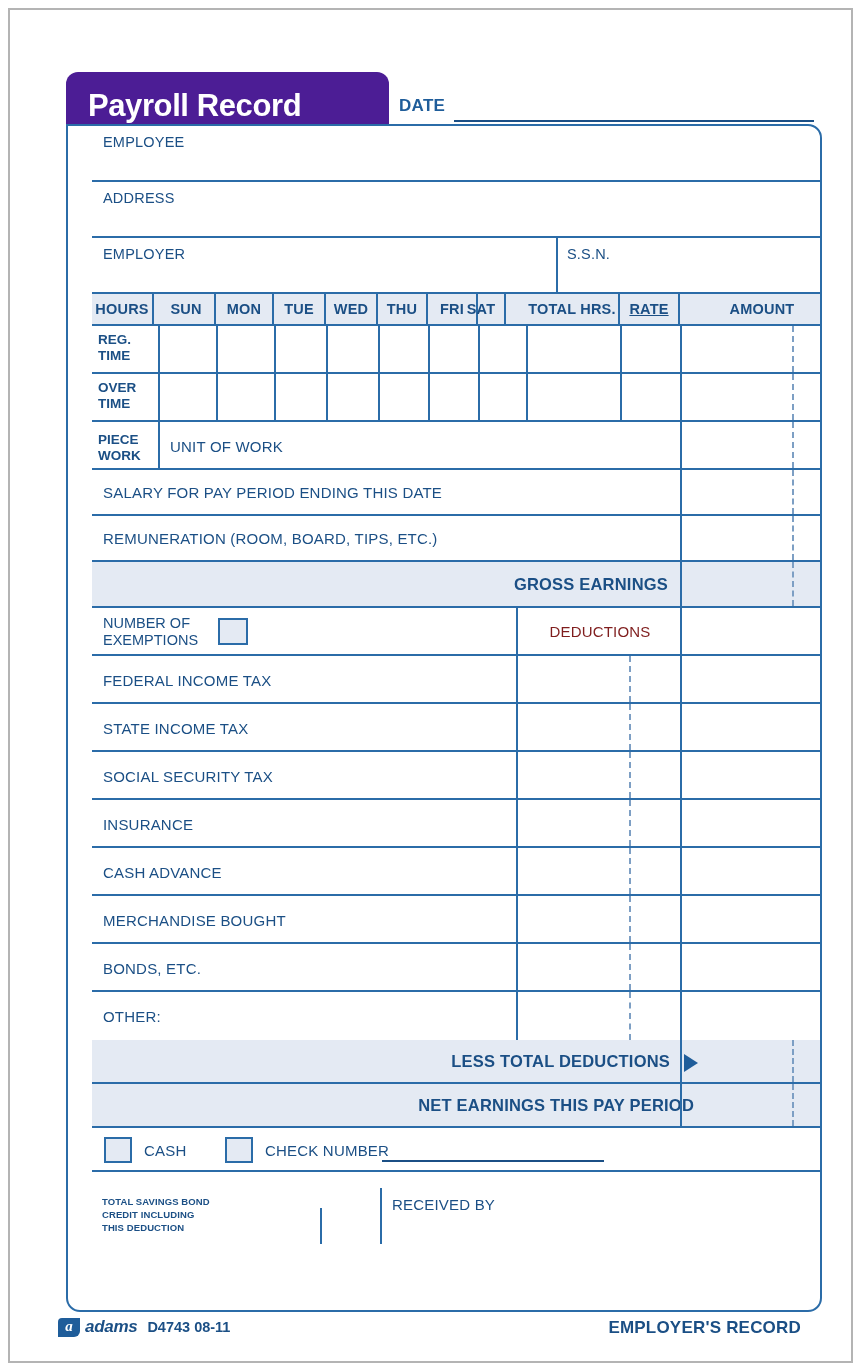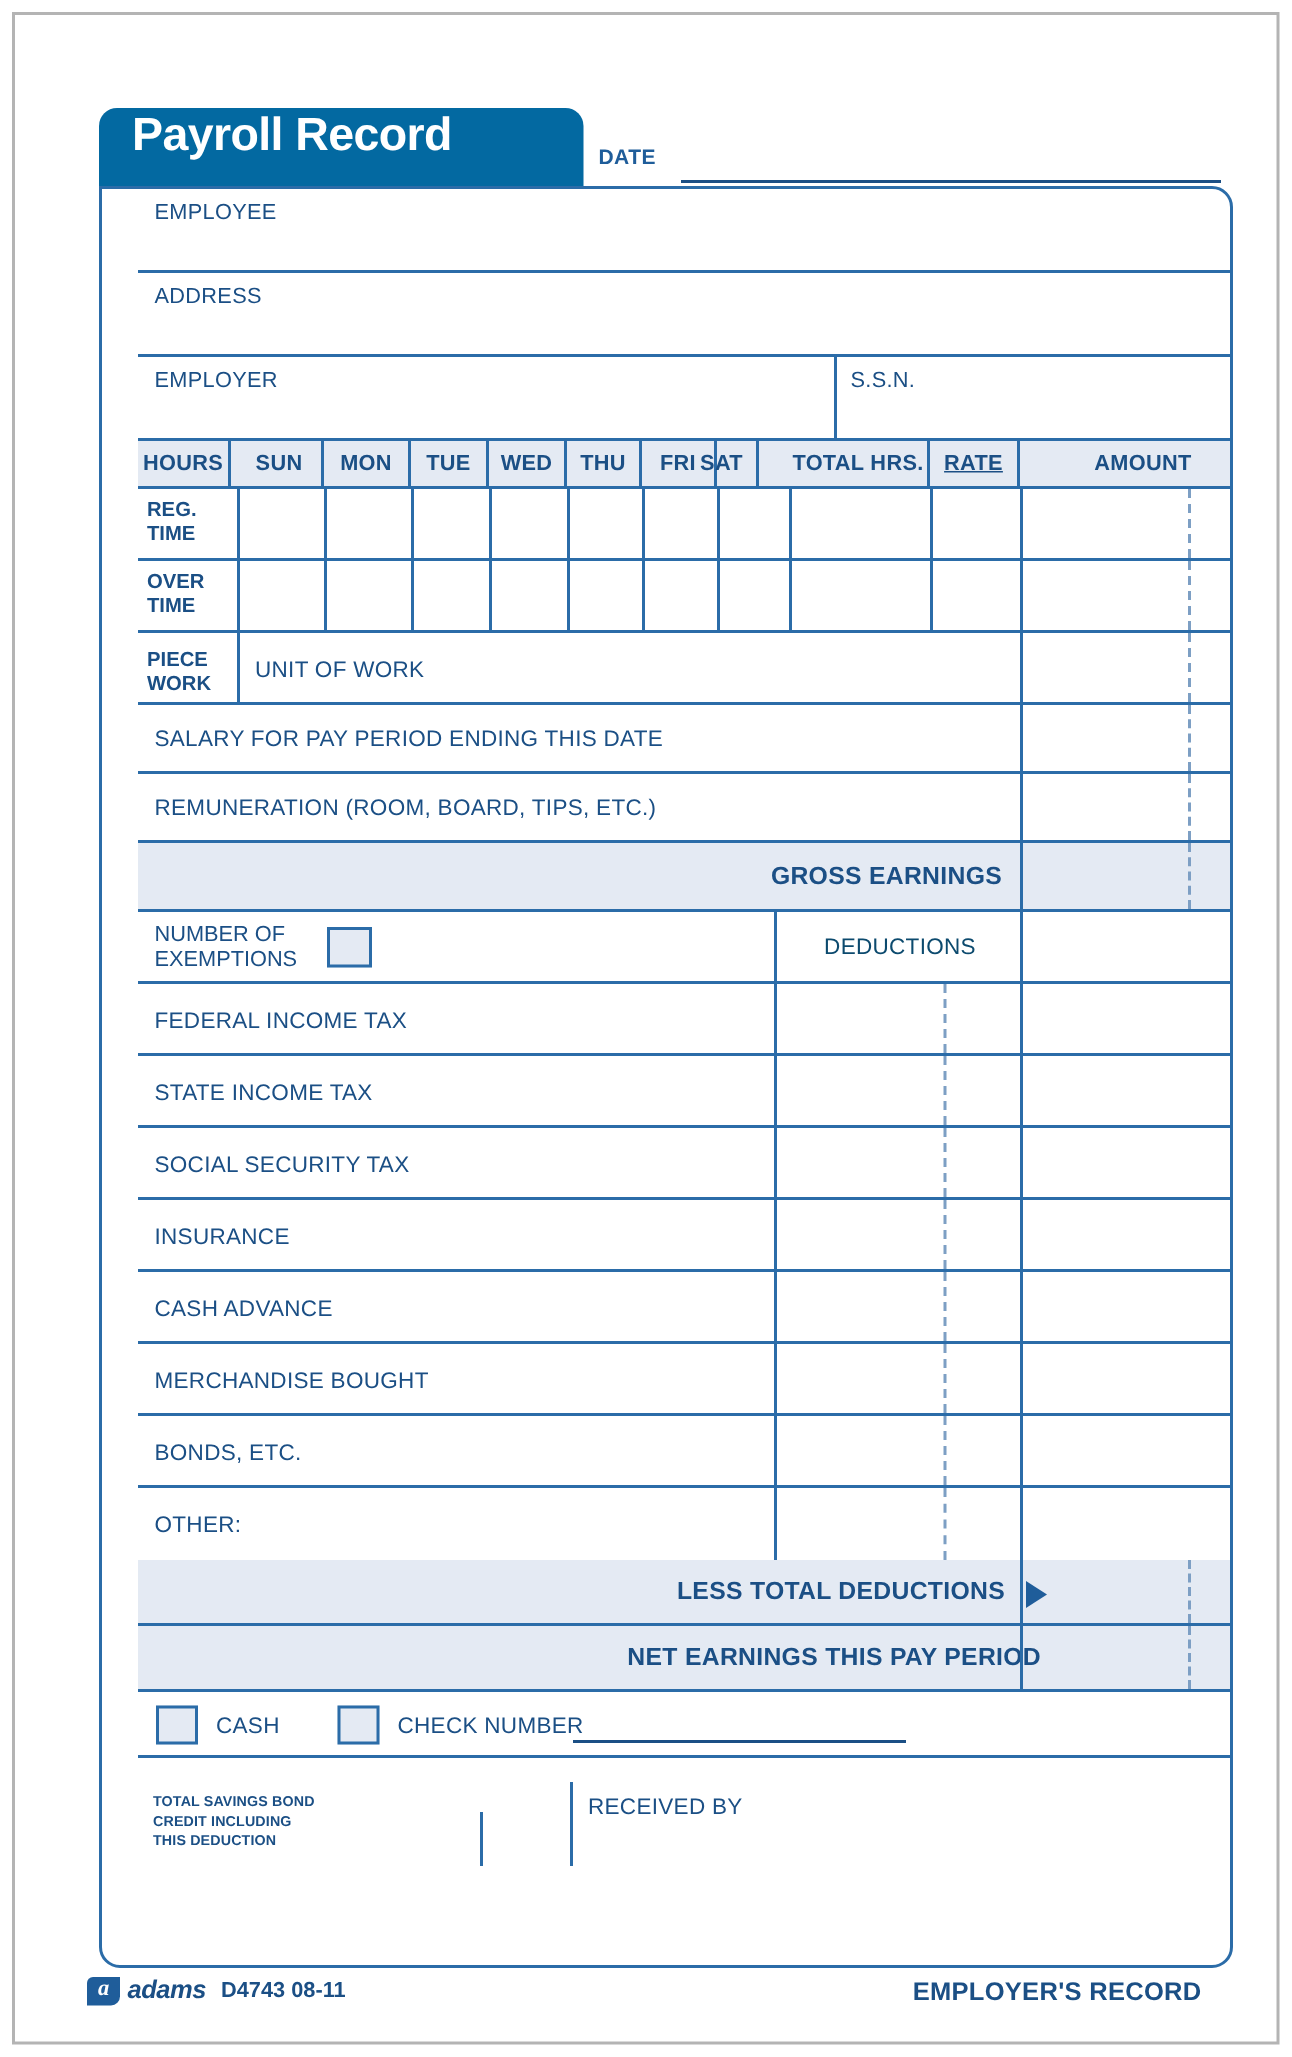--- a/index.html
+++ b/index.html
@@ -24,37 +24,37 @@
     position: absolute;
     left: 44px; top: 62px;
     width: 768px; height: 1240px;
   }
 
   
   .title-tab {
     position: absolute;
     left: 12px; top: 0;
     width: 323px; height: 52px;
-    background: #0369a1;
+    background: #4c1d95;
     border-radius: 12px 12px 0 0;
-    display: flex; align-items: flex-start;
+    display: flex; align-items: flex-end;
   }
   .title-tab .title-text {
     color: #ffffff;
     font-size: 31px;
     font-weight: bold;
     letter-spacing: -0.4px;
     padding-left: 22px;
     font-family: "Liberation Sans", sans-serif;
   }
 
   .date-label {
     position: absolute;
     left: 345px; top: 24px;
-    font-size: 14px;
+    font-size: 17px;
     color: #1f5d9a;
     font-weight: bold;
     letter-spacing: 0.3px;
   }
   .date-rule {
     position: absolute;
     left: 400px; top: 48px;
     width: 360px; height: 0;
     border-bottom: 2px solid #1b4f85;
   }
@@ -160,21 +160,21 @@
     left: 126px; top: 10px;
     width: 30px; height: 27px;
     border: 2px solid #2b6ca8;
     background: #e4eaf3;
   }
   .ded-hdr {
     position: absolute;
     left: 428px; top: 15px;
     width: 160px;
     text-align: center;
-    color: #0c4a6e;
+    color: #7f1d1d;
     font-size: 15px;
     letter-spacing: 0.2px;
   }
 
   .total-row { height: 44px; background: #e4eaf3; }
   .total-row .total-lbl {
     position: absolute;
     left: 0; top: 12px;
     width: 588px;
     text-align: right;

